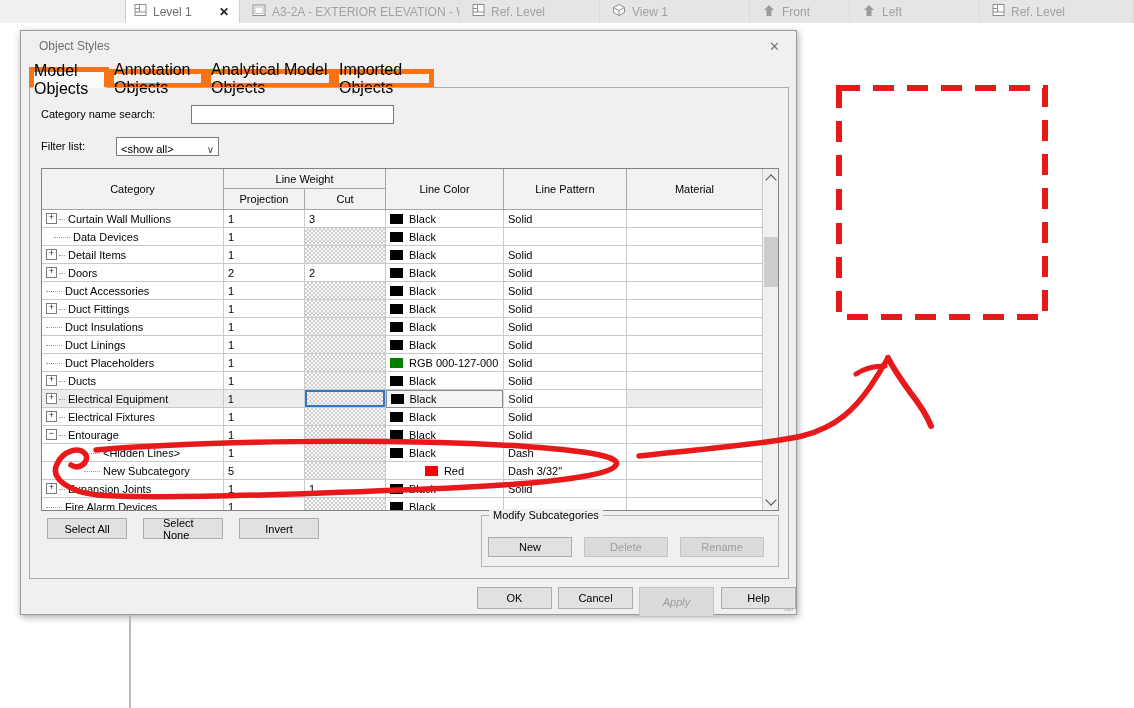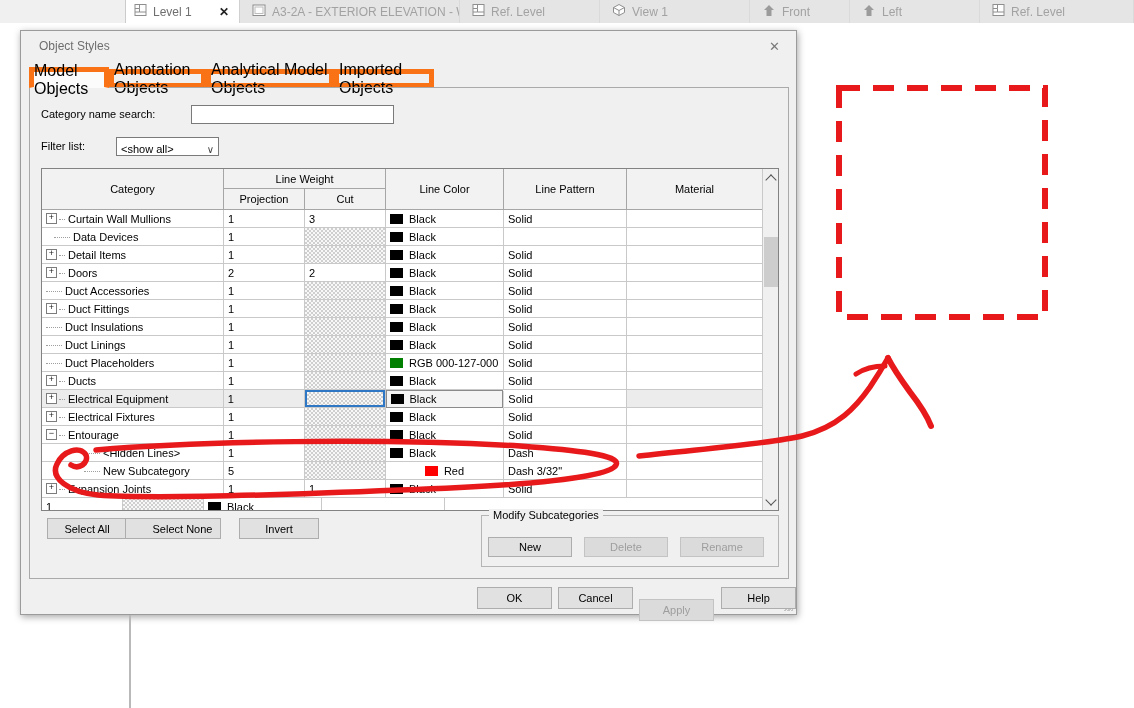--- a/index.html
+++ b/index.html
@@ -393,20 +393,24 @@
             <div class="gcell" style="width: 81px;">1</div>
             <div class="gcell" style="width: 81px;">1</div>
             <div class="gcell" style="width: 118px;">
               <span class="swatch" style="background: rgb(0, 0, 0);"></span>
               <span>Black</span>
             </div>
             <div class="gcell" style="width: 123px;">Solid</div>
             <div class="gcell" style="width: 135px; border-right: none;"></div>
           </div>
           <div class="grow partial">
+            <div class="gcell" style="width: 182px; padding: 0px 2px 0px 4px;">
+              <span class="dotline" style="width: 16px;"></span>
+              <span>Fire Alarm Devices</span>
+            </div>
             <div class="gcell" style="width: 81px;">1</div>
             <div class="gcell hatch" style="width: 81px;"></div>
             <div class="gcell" style="width: 118px;">
               <span class="swatch" style="background: rgb(0, 0, 0);"></span>
               <span>Black</span>
             </div>
             <div class="gcell" style="width: 123px;"></div>
             <div class="gcell" style="width: 135px; border-right: none;"></div>
           </div>
         </div>
@@ -423,28 +427,28 @@
 
     <div id="sel-btns"></div>
 
     <div class="groupbox"></div>
     <div class="grouplabel">Modify Subcategories</div>
     <div id="group-btns"></div>
 
     <div id="footer-btns"></div>
     <div class="grip"></div>
   <div class="btn" style="left: 26px; top: 487px; width: 80px; height: 21px;">Select All</div>
-      <div class="btn" style="left: 104px; top: 487px; width: 96px; height: 21px; padding-left: 19px;">Select None</div>
+      <div class="btn" style="left: 122px; top: 487px; width: 80px; height: 21px; padding-left: 19px;">Select None</div>
       <div class="btn" style="left: 218px; top: 487px; width: 80px; height: 21px;">Invert</div>
       <div class="btn" style="left: 467px; top: 506px; width: 84px; height: 20px;">New</div>
       <div class="btn disabled" style="left: 563px; top: 506px; width: 84px; height: 20px;">Delete</div>
       <div class="btn disabled" style="left: 659px; top: 506px; width: 84px; height: 20px;">Rename</div>
       <div class="btn" style="left: 456px; top: 556px; width: 75px; height: 22px;">OK</div>
       <div class="btn" style="left: 537px; top: 556px; width: 75px; height: 22px;">Cancel</div>
-      <div class="btn disabled" style="left: 618px; top: 568px; width: 75px; height: 22px;">Apply</div>
+      <div class="btn disabled" style="left: 618px; top: 556px; width: 75px; height: 30px; font-style: italic;">Apply</div>
       <div class="btn" style="left: 700px; top: 556px; width: 75px; height: 22px;">Help</div>
     </div>
 
   <div class="canvas-line"></div>
 
   <svg class="overlay" viewBox="0 0 1134 708">
     <rect x="839" y="88" width="206" height="229" fill="none" stroke-width="6" stroke-dasharray="21 13" stroke="#e8191b"></rect>
     <path d="M 96 450 C 200 441, 380 438, 520 446 C 575 450, 622 455, 616 465 C 610 478, 520 486, 400 490 C 280 495, 150 499, 98 495 C 68 492, 50 478, 57 464 C 63 451, 80 445, 86 455 C 89 463, 79 470, 71 465" fill="none" stroke-width="5.5" stroke-linecap="round" stroke="#e8191b"></path>
     <path d="M 639 456 C 700 449, 768 444, 802 436 C 838 427, 856 407, 870 387 C 878 375, 884 365, 888 358" fill="none" stroke-width="5.5" stroke-linecap="round" stroke="#e8191b"></path>
     <path d="M 888 358 C 894 370, 902 381, 910 392 C 917 401, 926 413, 931 426" fill="none" stroke-width="6" stroke-linecap="round" stroke="#e8191b"></path>

